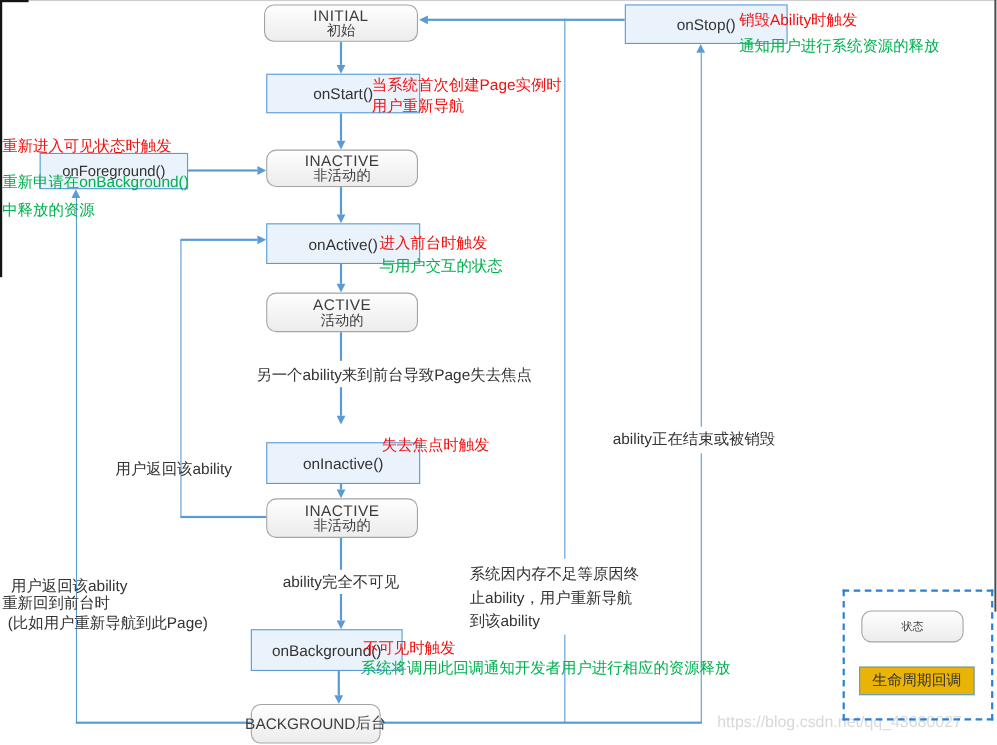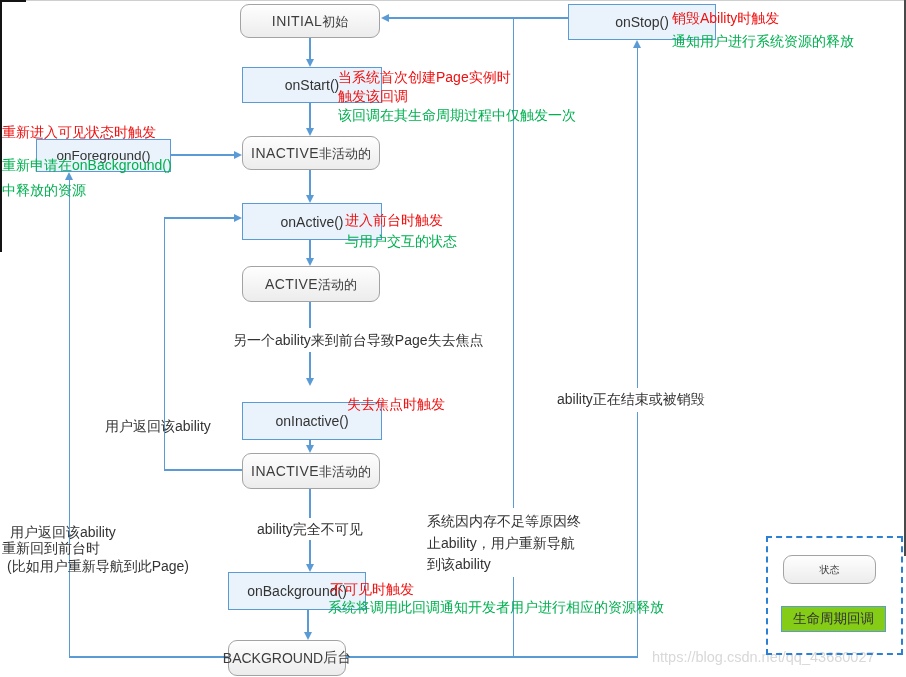--- a/index.html
+++ b/index.html
@@ -10,39 +10,39 @@
   .frame { position:absolute; z-index:1; }
 
   .ah { position:absolute; width:0; height:0; z-index:3; }
   .ah.down  { border-left:4px solid transparent; border-right:4px solid transparent; border-top:8px solid #5b9bd5; }
   .ah.up    { border-left:4px solid transparent; border-right:4px solid transparent; border-bottom:8px solid #5b9bd5; }
   .ah.left  { border-top:4px solid transparent; border-bottom:4px solid transparent; border-right:8px solid #5b9bd5; }
   .ah.right { border-top:4px solid transparent; border-bottom:4px solid transparent; border-left:8px solid #5b9bd5; }
 
   .state { position:absolute; border:1.5px solid #a3a3a3; border-radius:9px;
            background:linear-gradient(180deg,#fefefe 0%,#ececec 100%);
-           color:#3d3d3d; display:flex; flex-direction:row; justify-content:center;
+           color:#3d3d3d; display:flex; flex-direction:column; justify-content:center;
            align-items:center; text-align:center; z-index:4; }
   .state .en { display:block; font-size:14px; line-height:13px; letter-spacing:0.4px; }
   .state .zh { display:block; font-size:13px; line-height:13px; }
   .state.oneline { flex-direction:row; white-space:nowrap; overflow:visible; font-size:14px; }
 
   .cb { position:absolute; border:1.5px solid #5b9bd5; background:#eaf3fb; color:#333;
         font-size:14px; display:flex; align-items:center; justify-content:center;
         white-space:nowrap; z-index:4; }
 
   .red   { position:absolute; color:#f01010; font-size:14px; white-space:nowrap; z-index:5; }
   .green { position:absolute; color:#00b050; font-size:14px; white-space:nowrap; z-index:5; }
   .black { position:absolute; color:#333333; font-size:14px; white-space:nowrap; z-index:5; }
 
   .legend { position:absolute; border:2px dashed #2b7fd4; z-index:6; }
   .legend-state { position:absolute; border:1.5px solid #a3a3a3; border-radius:9px;
                   background:linear-gradient(180deg,#fefefe,#ececec); color:#3d3d3d;
                   font-size:10px; display:flex; align-items:center; justify-content:center; z-index:7; }
-  .legend-cb { position:absolute; border:1.5px solid #5b9bd5; background:#84cc16; color:#333;
+  .legend-cb { position:absolute; border:1.5px solid #5b9bd5; background:#eab308; color:#333;
                font-size:13.5px; display:flex; align-items:center; justify-content:center; z-index:7; }
 
   .watermark { position:absolute; color:#d8d8d8; font-size:14.5px; white-space:nowrap; z-index:1; }
 </style>
 </head>
 <body>
 
 <div id="canvas">
 
   <div class="frame" style="left:0;top:0;width:906px;height:1px;background:#cfcfcf;"></div>
@@ -128,22 +128,21 @@
   <div class="cb" style="left:568px;top:4px;width:148px;height:36px;">
     <span>onStop()</span>
   </div>
   <div class="red" style="left:672px;top:10px;">销毁Ability时触发</div>
   <div class="green" style="left:672px;top:33px;">通知用户进行系统资源的释放</div>
 
   <div class="cb" style="left:242px;top:67px;width:140px;height:36px;">
     <span>onStart()</span>
   </div>
   <div class="red" style="left:338px;top:69px;">当系统首次创建Page实例时</div>
-  <div class="red" style="left:338px;top:88px;">触发该回调</div>
-  <div class="green" style="left:338px;top:107px;">该回调在其生命周期过程中仅触发一次</div>
+  <div class="red" style="left:338px;top:88px;">用户重新导航</div>
 
   <div class="cb" style="left:5px;top:139px;width:135px;height:33px;font-size:13.5px;margin-left:31px;">
     <span>onForeground()</span>
   </div>
   <div class="red" style="left:2px;top:124px;">重新进入可见状态时触发</div>
   <div class="green" style="left:2px;top:157px;">重新申请在onBackground()</div>
   <div class="green" style="left:2px;top:182px;">中释放的资源</div>
 
   <div class="cb" style="left:242px;top:203px;width:140px;height:37px;">
     <span>onActive()</span>

